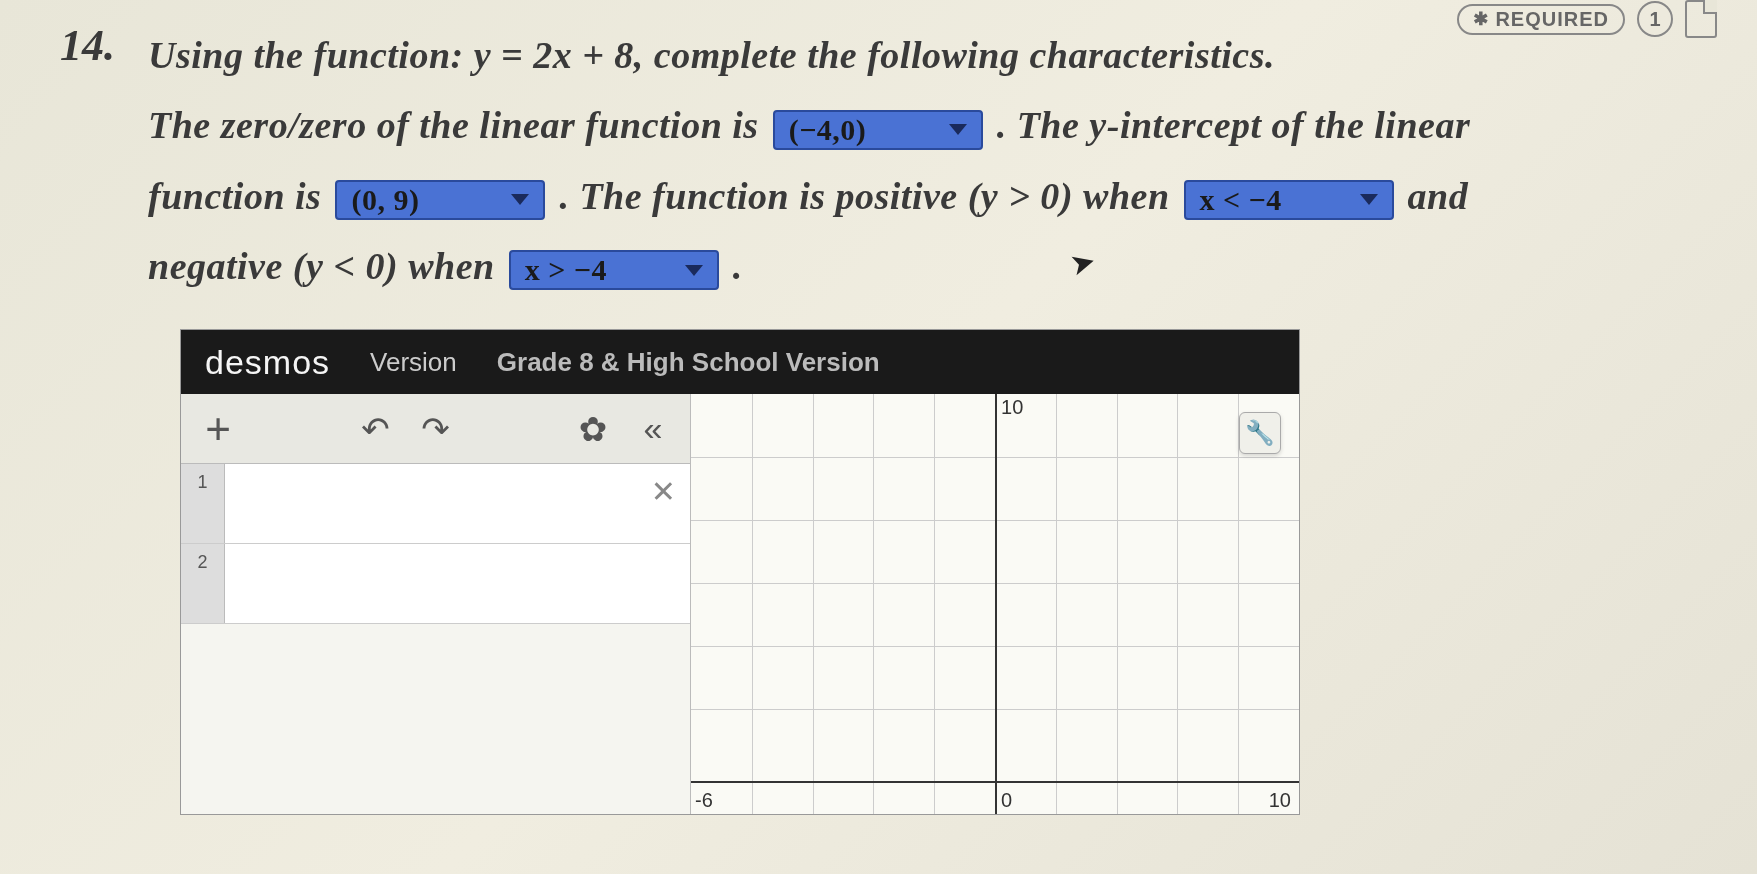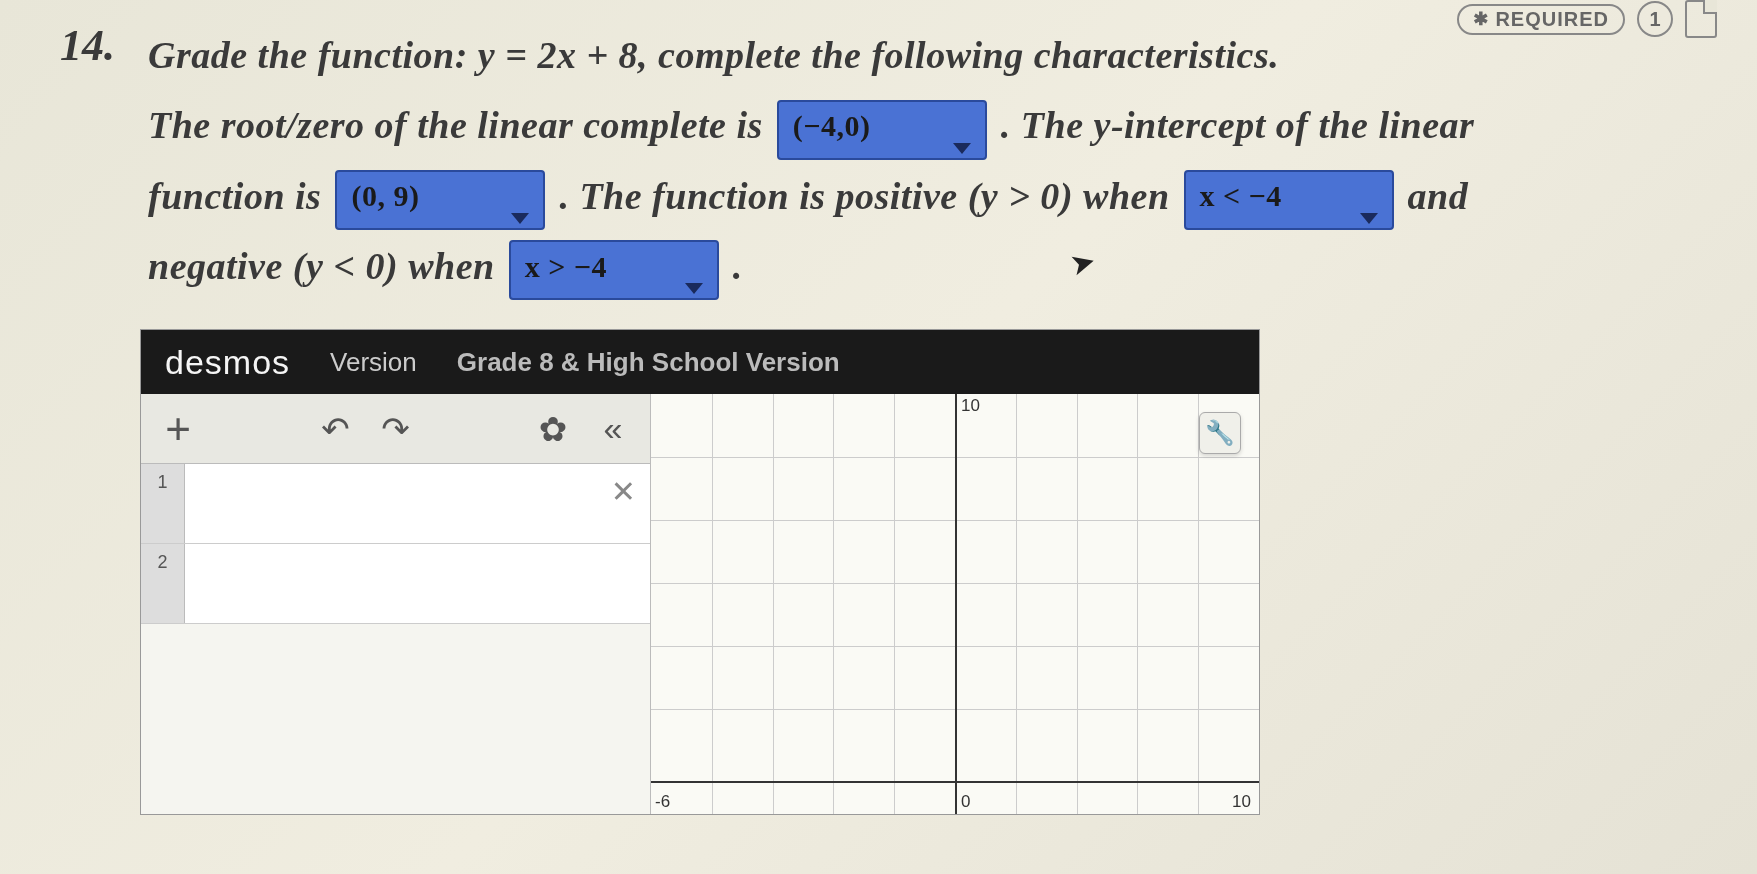--- a/index.html
+++ b/index.html
@@ -89,27 +89,27 @@
     line-height: 1.85;
     font-style: italic;
     letter-spacing: 0.5px;
   }
   .math-var {
     font-family: 'Times New Roman', serif;
     font-style: italic;
   }
   .dropdown {
     display: inline-flex;
-    align-items: flex-end;
+    align-items: center;
     background: #4a72d4;
     border: 2px solid #2a4a9c;
     border-radius: 4px;
     padding: 4px 14px;
     min-width: 210px;
-    height: 60px;
+    height: 40px;
     vertical-align: middle;
     font-style: normal;
     position: relative;
     margin: 0 4px;
   }
   .dropdown-text {
     color: #1a1a1a;
     font-size: 30px;
     font-weight: bold;
     flex: 1;
@@ -118,21 +118,21 @@
   .dropdown .caret {
     width: 0; height: 0;
     border-left: 9px solid transparent;
     border-right: 9px solid transparent;
     border-top: 11px solid #1a2a5c;
     margin-left: 12px;
   }
 
   
   .desmos-wrap {
-    margin-left: 80px;
+    margin-left: 120px;
     margin-top: 28px;
     width: 1120px;
     border: 1px solid #999;
   }
   .desmos-header {
     background: #1a1a1a;
     color: #eee;
     display: flex;
     align-items: center;
     height: 64px;
@@ -228,21 +228,21 @@
   .grid-line-v, .grid-line-h {
     position: absolute;
     background: #ccc;
   }
   .grid-line-v { width: 1px; height: 100%; top: 0; }
   .grid-line-h { height: 1px; width: 100%; left: 0; }
   .axis-v { width: 2px; background: #333; height: 100%; position: absolute; top:0;}
   .axis-h { height: 2px; background: #333; width: 100%; position: absolute; left:0;}
   .axis-label {
     position: absolute;
-    font-size: 17px;
+    font-size: 20px;
     color: #333;
     font-family: Arial, sans-serif;
   }
   .wrench-btn {
     position: absolute;
     top: 18px;
     right: 18px;
     width: 42px;
     height: 42px;
     border: 1px solid #aaa;
@@ -275,23 +275,23 @@
     </span>
     <span class="point-badge">
       <span>1</span>
     </span>
     <span class="page-icon"></span>
   </div>
 
   <div class="question-row">
     <div class="qnum">14.</div>
     <div class="question-body">
-      <span>Grade the function: </span><span class="math-var">y</span><span> = </span><span class="math-var">2x + 8</span><span>, complete the following characteristics.</span><br>
-
-      <span>The root/zero of the linear complete is </span>
+      <span>Using the function: </span><span class="math-var">y</span><span> = </span><span class="math-var">2x + 8</span><span>, complete the following characteristics.</span><br>
+
+      <span>The zero/zero of the linear function is </span>
       <span class="dropdown">
         <span class="dropdown-text">(−4,0)</span>
         <span class="caret"></span>
       </span>
       <span>. The y-intercept of the linear</span><br>
 
       <span>function is </span>
       <span class="dropdown">
         <span class="dropdown-text">(0, 9)</span>
         <span class="caret"></span>

